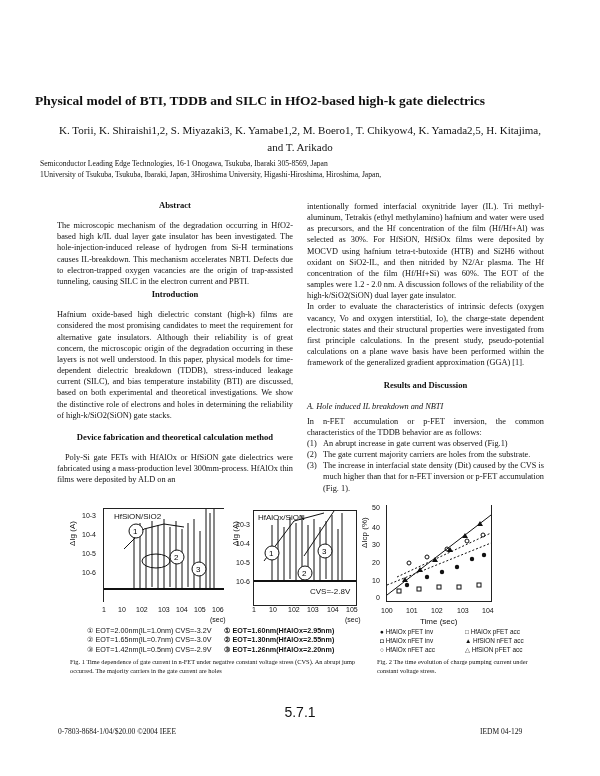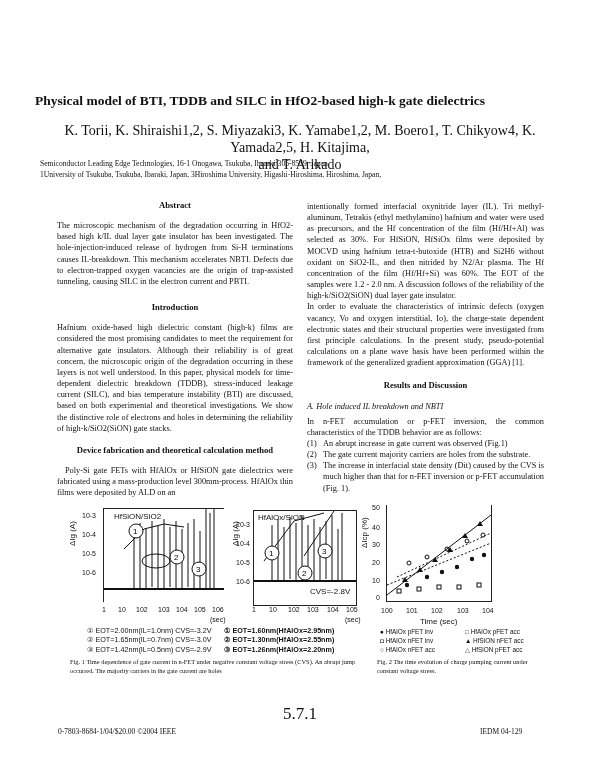--- a/index.html
+++ b/index.html
@@ -1,51 +1,51 @@
 <!DOCTYPE html>
 <html><head>
 <meta charset="utf-8">
 <style>
   html,body{margin:0;padding:0;background:#fff;}
   body{width:600px;height:776px;position:relative;overflow:hidden;font-family:"Liberation Serif",serif;color:#111;}
   .title{position:absolute;top:93px;left:0;width:520px;text-align:center;font-weight:bold;font-size:13.5px;}
-  .authors{position:absolute;top:122px;left:40px;width:520px;text-align:center;font-size:14px;line-height:17px;}
+  .authors{position:absolute;top:122px;left:40px;width:520px;text-align:center;font-size:11px;line-height:17px;}
   .affil{position:absolute;top:158px;left:40px;width:520px;text-align:left;font-size:7.6px;line-height:11px;}
   .col{position:absolute;font-size:8.3px;line-height:11.15px;text-align:justify;}
   .col p{margin:0;}
   .h{font-weight:bold;text-align:center;margin:8px 0 9px 0;font-size:8.6px;}
   .sub{font-style:italic;margin:0 0 4px 0;}
   .li{display:flex;}
   .li .n{width:16px;flex:none;}
   .fig{position:absolute;border:1px solid #222;background:#fff;}
   .fig svg{position:absolute;left:0;top:0;}
   .flabel{position:absolute;font-family:"Liberation Sans",sans-serif;font-size:8px;}
   .tick{position:absolute;font-family:"Liberation Sans",sans-serif;font-size:7px;}
   .legend{position:absolute;font-family:"Liberation Sans",sans-serif;font-size:7.2px;line-height:9.3px;}
   .caption{position:absolute;font-size:6.4px;line-height:8.6px;}
   .footer{position:absolute;font-size:7.5px;}
-  .pnum{position:absolute;top:704px;left:0;width:600px;text-align:center;font-family:Liberation Serif, serif;font-size:17px;}
+  .pnum{position:absolute;top:704px;left:0;width:600px;text-align:center;font-family:Liberation Sans, sans-serif;font-size:14px;}
 </style>
 </head>
 <body>
 
 <div class="title">Physical model of BTI, TDDB and SILC in HfO2-based high-k gate dielectrics</div>
 <div class="authors">
   <div>K. Torii, K. Shiraishi1,2, S. Miyazaki3, K. Yamabe1,2, M. Boero1, T. Chikyow4, K. Yamada2,5, H. Kitajima,</div>
   <div>and T. Arikado</div>
 </div>
 <div class="affil">
   <div>Semiconductor Leading Edge Technologies, 16-1 Onogawa, Tsukuba, Ibaraki 305-8569, Japan</div>
   <div>1University of Tsukuba, Tsukuba, Ibaraki, Japan, 3Hiroshima University, Higashi-Hiroshima, Hiroshima, Japan,</div>
 </div>
 
 <div class="col" style="left:57px;top:200px;width:236px;">
   <div class="h" style="margin-top:0">Abstract</div>
   <p>The microscopic mechanism of the degradation occurring in HfO2-based high k/IL dual layer gate insulator has been investigated. The hole-injection-induced release of hydrogen from Si-H terminations causes IL-breakdown. This mechanism accelerates NBTI. Defects due to electron-trapped oxygen vacancies are the origin of trap-assisted tunneling, causing SILC in the electron current and PBTI.</p>
-  <div class="h" style="margin-top:15px">Introduction</div>
+  <div class="h" style="margin-top:2px">Introduction</div>
   <p>Hafnium oxide-based high dielectric constant (high-k) films are considered the most promising candidates to meet the requirement for alternative gate insulators. Although their reliability is of great concern, the microscopic origin of the degradation occurring in these layers is not well understood. In this paper, physical models for time-dependent dielectric breakdown (TDDB), stress-induced leakage current (SILC), and bias temperature instability (BTI) are discussed, based on both experimental and theoretical investigations. We show the distinctive role of electrons and holes in determining the reliability of high-k/SiO2(SiON) gate stacks.</p>
   <div class="h" style="margin-top:11px">Device fabrication and theoretical calculation method</div>
   <p style="text-indent:8px">Poly-Si gate FETs with HfAlOx or HfSiON gate dielectrics were fabricated using a mass-production level 300mm-process. HfAlOx thin films were deposited by ALD on an</p>
 </div>
 
 <div class="col" style="left:307px;top:201px;width:237px;">
   <p>intentionally formed interfacial oxynitride layer (IL). Tri methyl-aluminum, Tetrakis (ethyl methylamino) hafnium and water were used as precursors, and the Hf concentration of the film (Hf/Hf+Al) was selected as 30%. For HfSiON, HfSiOx films were deposited by MOCVD using hafnium tetra-t-butoxide (HTB) and Si2H6 without oxidant on SiO2-IL, and then nitrided by N2/Ar plasma. The Hf concentration of the film (Hf/Hf+Si) was 60%. The EOT of the samples were 1.2 - 2.0 nm. A discussion follows of the reliability of the high-k/SiO2(SiON) dual layer gate insulator.</p>
   <p>In order to evaluate the characteristics of intrinsic defects (oxygen vacancy, Vo and oxygen interstitial, Io), the charge-state dependent electronic states and their structural properties were investigated from first principle calculations. In the present study, pseudo-potential calculations on a plane wave basis have been performed within the framework of the generalized gradient approximation (GGA) [1].</p>
   <div class="h" style="margin-top:12px">Results and Discussion</div>
   <div class="sub">A.   Hole induced IL breakdown and NBTI</div>

